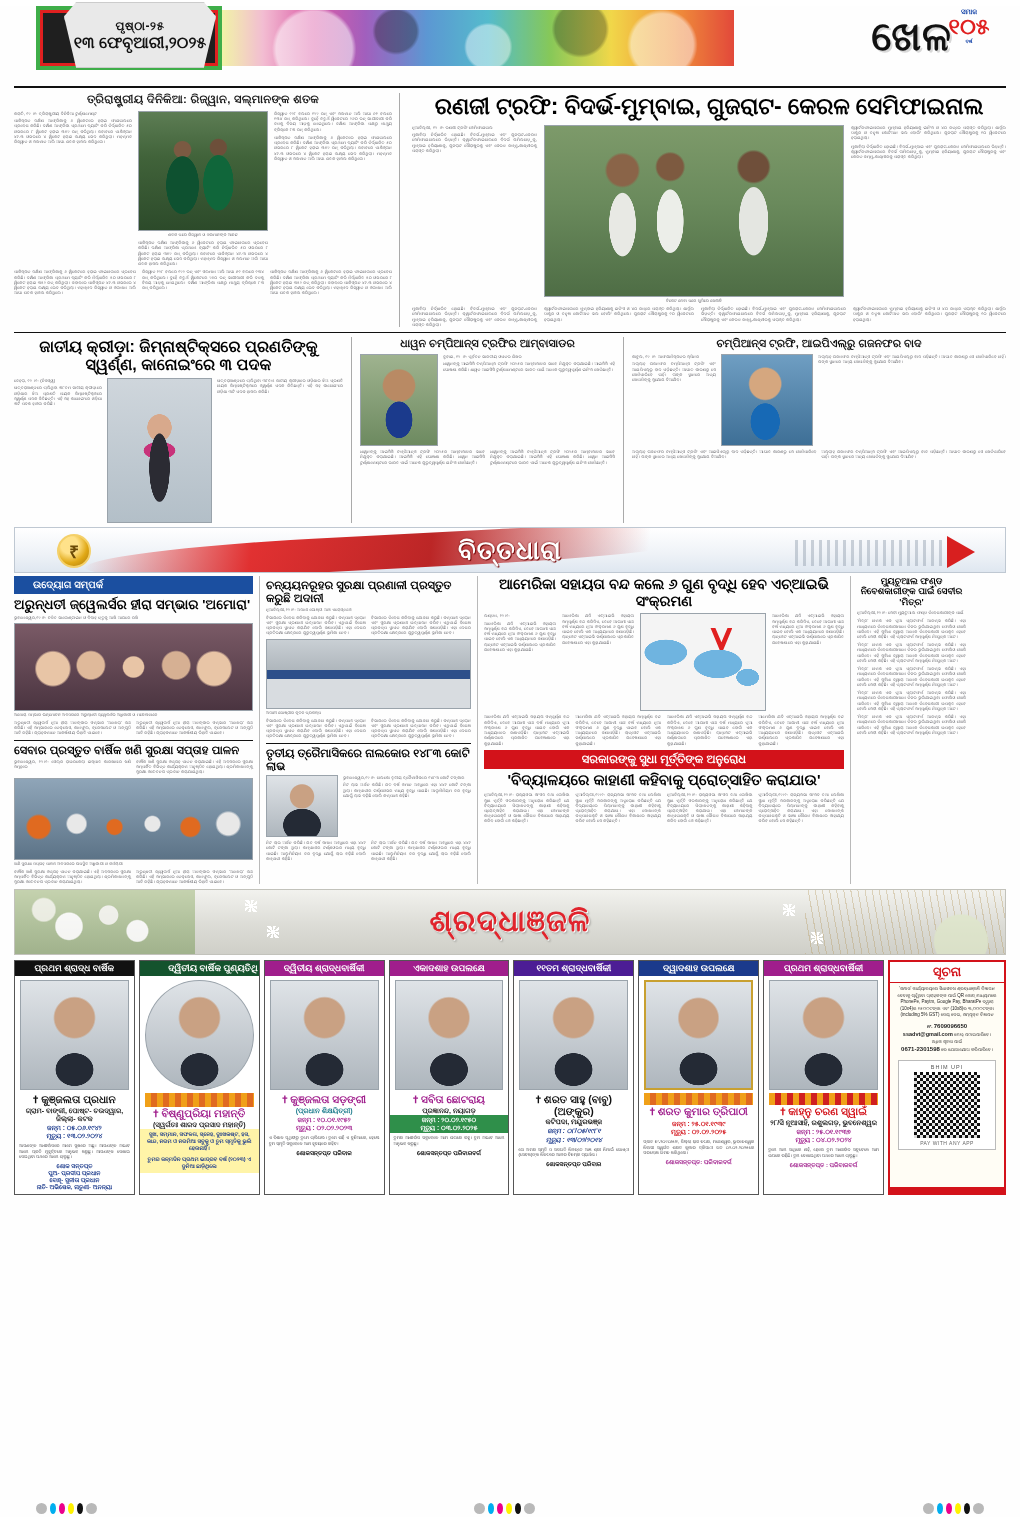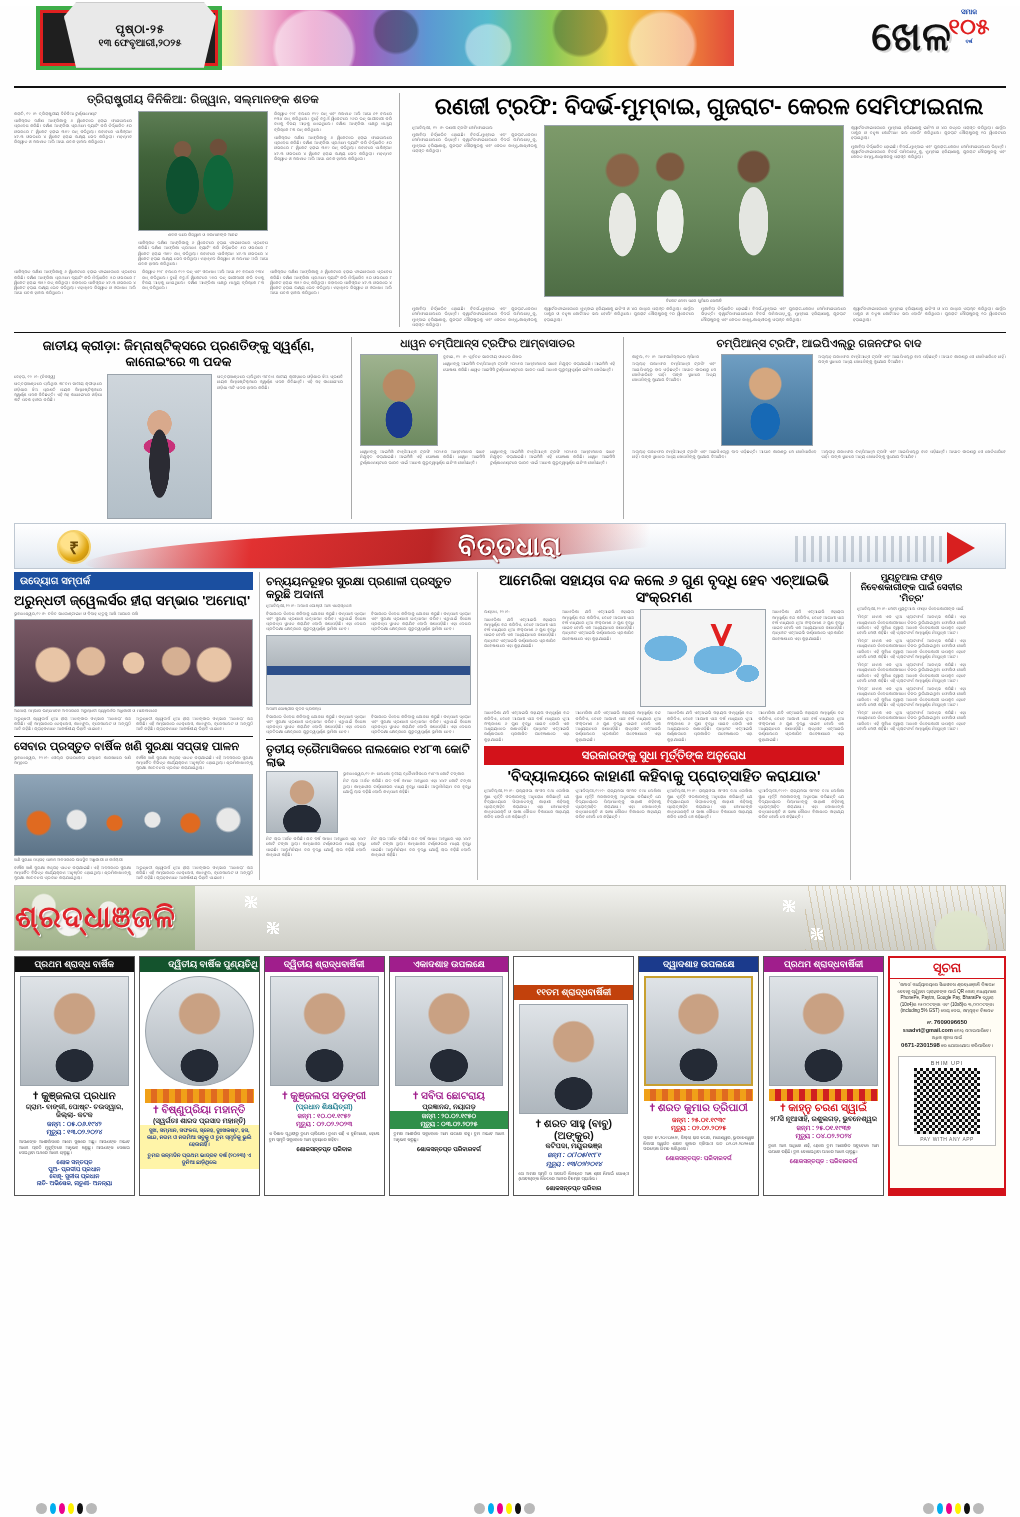--- a/index.html
+++ b/index.html
@@ -23,21 +23,21 @@
     background: #1f1f1f; border: 3px solid #e02020; outline: 4px solid #3fae49;
   }
   .mast-badge {
     position: absolute; left: 50px; top: -4px; width: 152px; height: 66px;
     background: #e9e9e9;
     clip-path: polygon(8% 0,92% 0,100% 22%,92% 100%,8% 100%,0 22%);
     display: flex; flex-direction: column; align-items: center; justify-content: center;
     border: 1px solid #ccc;
   }
   .mast-page { font-size: 12px; font-weight: 700; color: #111; letter-spacing: .5px; }
-  .mast-date { font-size: 10px; font-weight: 700; color: #111; margin-top: 1px; }
+  .mast-date { font-size: 16px; font-weight: 700; color: #111; margin-top: 1px; }
   .mast-strip {
     position: absolute; left: 208px; top: 4px; right: 272px; height: 56px;
     background: linear-gradient(90deg,#f0f2a0 0%,#f2b8cf 8%,#d94fa0 18%,#9a52b8 28%,
       #4f8fd0 40%,#46b6c8 52%,#7cc44c 64%,#f0d43a 76%,#f08a2a 88%,#e03a2a 100%);
     opacity: .92; overflow: hidden;
   }
   .mast-strip::after {
     content:""; position:absolute; inset:0;
     background: radial-gradient(circle at 18% 70%, rgba(255,255,255,.55) 0 9%, transparent 10%),
                 radial-gradient(circle at 34% 38%, rgba(0,0,0,.35) 0 6%, transparent 7%),
@@ -137,21 +137,21 @@
   }
   .ph-map { background: #f4f4f4; }
   .ph-map::after{
     background:
       radial-gradient(ellipse 30px 18px at 20% 40%, #6fb4e0 0 70%, transparent 72%),
       radial-gradient(ellipse 34px 20px at 62% 52%, #6fb4e0 0 70%, transparent 72%),
       radial-gradient(ellipse 16px 12px at 86% 66%, #6fb4e0 0 70%, transparent 72%);
   }
 
   .sub-hl { text-align: center; font-size: 11px; font-weight: 700; color: #111; }
-  .sub-hl2 { text-align: center; font-size: 13px; font-weight: 700; color: #000; margin-top: 1px; }
+  .sub-hl2 { text-align: center; font-size: 16px; font-weight: 700; color: #000; margin-top: 1px; }
 
   
   .bitta {
     margin: 4px 14px 0 14px; height: 46px; position: relative; overflow: hidden;
     background: linear-gradient(180deg,#ffffff 0%,#eef2f7 60%,#dfe7f0 100%);
     border: 1px solid #bfc8d2;
   }
   .bitta::before{
     content:""; position:absolute; left:70px; top:6px; width:640px; height:34px;
     background: linear-gradient(100deg, rgba(224,32,32,0) 0%, #e02020 26%, #b71414 54%, rgba(224,32,32,0) 88%);
@@ -179,21 +179,21 @@
 
   
   .biz { margin: 3px 14px 0 14px; display: flex; }
   .biz-c { padding: 0 6px; }
   .biz-1 { width: 245px; }
   .biz-2 { width: 218px; }
   .biz-3 { width: 373px; }
   .biz-4 { width: 116px; padding-right:0; }
   .biz-hdr-blue {
     background: #1b4fa0; color: #fff; font-size: 10px; font-weight: 700;
-    padding: 3px 6px; text-align: left;
+    padding: 3px 19px; text-align: left;
   }
   .biz-hl { font-size: 13.5px; font-weight: 700; color: #000; line-height: 1.15; margin-top: 3px; }
   .biz-hl-sm { font-size: 11.5px; font-weight: 700; color: #000; line-height: 1.15; margin-top: 3px; }
   .biz-hl-c { font-size: 14.5px; font-weight: 700; color: #000; text-align:center; line-height:1.15; }
   .red-bar {
     background: #d3121a; color: #fff; text-align: center; font-size: 11.5px;
     font-weight: 700; padding: 3px 16px; margin-top: 4px;
   }
   .quote-hl { text-align: center; font-size: 15px; font-weight: 700; color: #000; margin-top: 3px; line-height:1.1; }
 
@@ -212,21 +212,21 @@
                 linear-gradient(180deg,#b6c89a 0%,#90a878 100%);
     opacity:.75;
   }
   .shr-banner::after{
     content:""; position:absolute; right:0; top:0; width:200px; height:66px;
     background: radial-gradient(circle at 78% 78%, #dfe8c8 0 16%, transparent 17%),
                 repeating-linear-gradient(80deg, rgba(180,150,90,.5) 0 1px, transparent 1px 7px);
     opacity:.7;
   }
   .shr-title{
-    position:absolute; left:0; right:0; top:14px; 
+    position:absolute; left:0; right:0; top:14px; text-align:center;
     font-size: 30px; font-weight: 700; color:#e0242c; letter-spacing:1px;
     text-shadow: 1px 1px 0 #fff, 2px 2px 2px rgba(0,0,0,.25);
   }
   .shr-flower{ position:absolute; width:12px;height:12px;background:
      radial-gradient(circle,#fff 0 26%, transparent 27%),
      conic-gradient(from 0deg,#fff 0 8%, transparent 8% 12.5%,#fff 12.5% 20.5%, transparent 20.5% 25%,
      #fff 25% 33%, transparent 33% 37.5%,#fff 37.5% 45.5%, transparent 45.5% 50%,
      #fff 50% 58%, transparent 58% 62.5%,#fff 62.5% 70.5%, transparent 70.5% 75%,
      #fff 75% 83%, transparent 83% 87.5%,#fff 87.5% 95.5%, transparent 95.5% 100%);
   }
@@ -541,21 +541,21 @@
       <div class="obit-photo photo ph-man"></div>
       <div class="obit-name" style="color:#a01e8c;">✝ ସବିତା ଛୋଟରାୟ</div>
       <div class="obit-sub">ପ୍ରଜ୍ଞାନନ୍ଦ, ନୟାଗଡ଼</div>
       <div class="obit-dates" style="background:#2f8f4a;color:#fff;white-space:pre-line;">ଜନ୍ମ : ୨୦.୦୨.୧୯୫୦
 ମୃତ୍ୟୁ : ୦୩.୦୨.୨୦୨୫</div>
       <div class="obit-body">ତୁମର ଆଶୀର୍ବାଦ ସବୁବେଳେ ଆମ ଉପରେ ରହୁ। ତୁମ ଅଭାବ ଆମେ ଅନୁଭବ କରୁଛୁ।</div>
       <div class="obit-from">ଶୋକସନ୍ତପ୍ତ ପରିବାରବର୍ଗ</div>
     </div>
 
     <div class="obit">
-      <div class="obit-hdr" style="background:#c2410c;margin-top:28px;">୧୧ତମ ଶ୍ରାଦ୍ଧବାର୍ଷିକୀ</div>
+      <div class="obit-hdr" style="background:#4c1d95;">୧୧ତମ ଶ୍ରାଦ୍ଧବାର୍ଷିକୀ</div>
       <div class="obit-photo photo ph-man"></div>
       <div class="obit-name" style="color:#111;">✝ ଶରତ ସାହୁ (ବାବୁ) (ଅଙ୍କୁର)</div>
       <div class="obit-sub" style="color:#111;">କଟିପଦା, ମୟୂରଭଞ୍ଜ</div>
       <div class="obit-dates" style="color:#1b3a8c;white-space:pre-line;font-style:italic;">ଜନ୍ମ : ୦୮/୦୫/୧୯୮୧
 ମୃତ୍ୟୁ : ୧୩/୦୨/୨୦୧୪</div>
       <div class="obit-body">ତୋ ଅମର ସ୍ମୃତି ଓ ସଦଗତି ନିମନ୍ତେ ଆଜ୍ଞ ଶ୍ରୀ ନିମାଇଁ ଗୋଷ୍ଠୀ (ସେବକ)ଙ୍କ ନିକଟରେ ଆମର ବିନମ୍ର ପ୍ରାର୍ଥନା।</div>
       <div class="obit-from">ଶୋକସନ୍ତପ୍ତ ପରିବାର</div>
     </div>
 
     <div class="obit">

